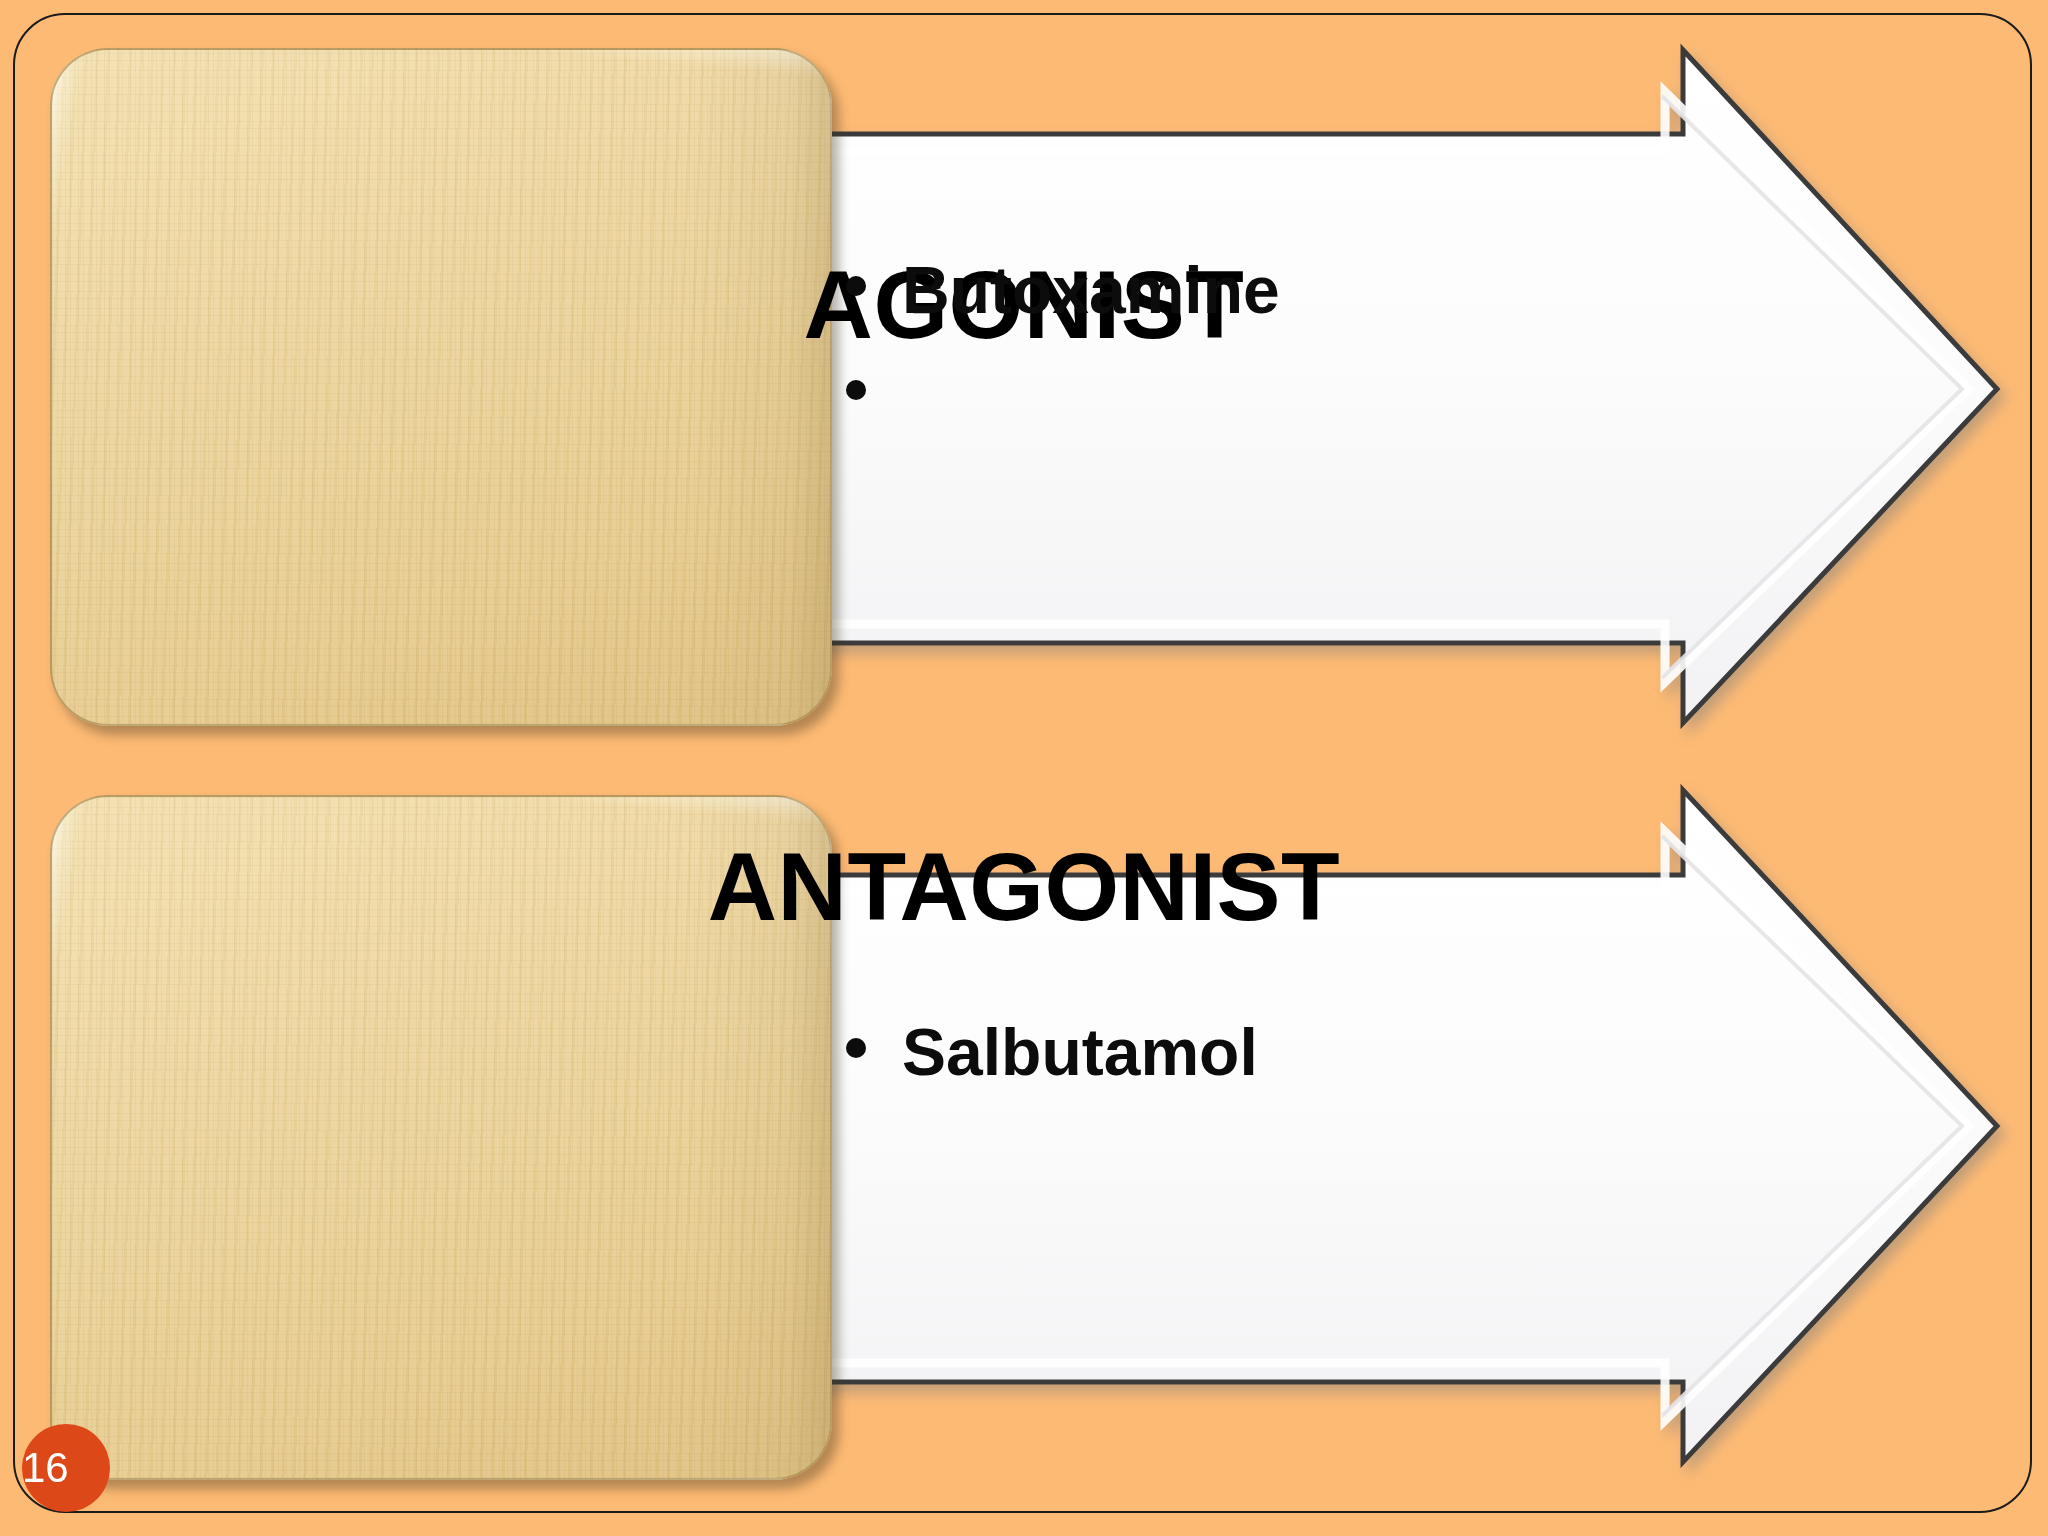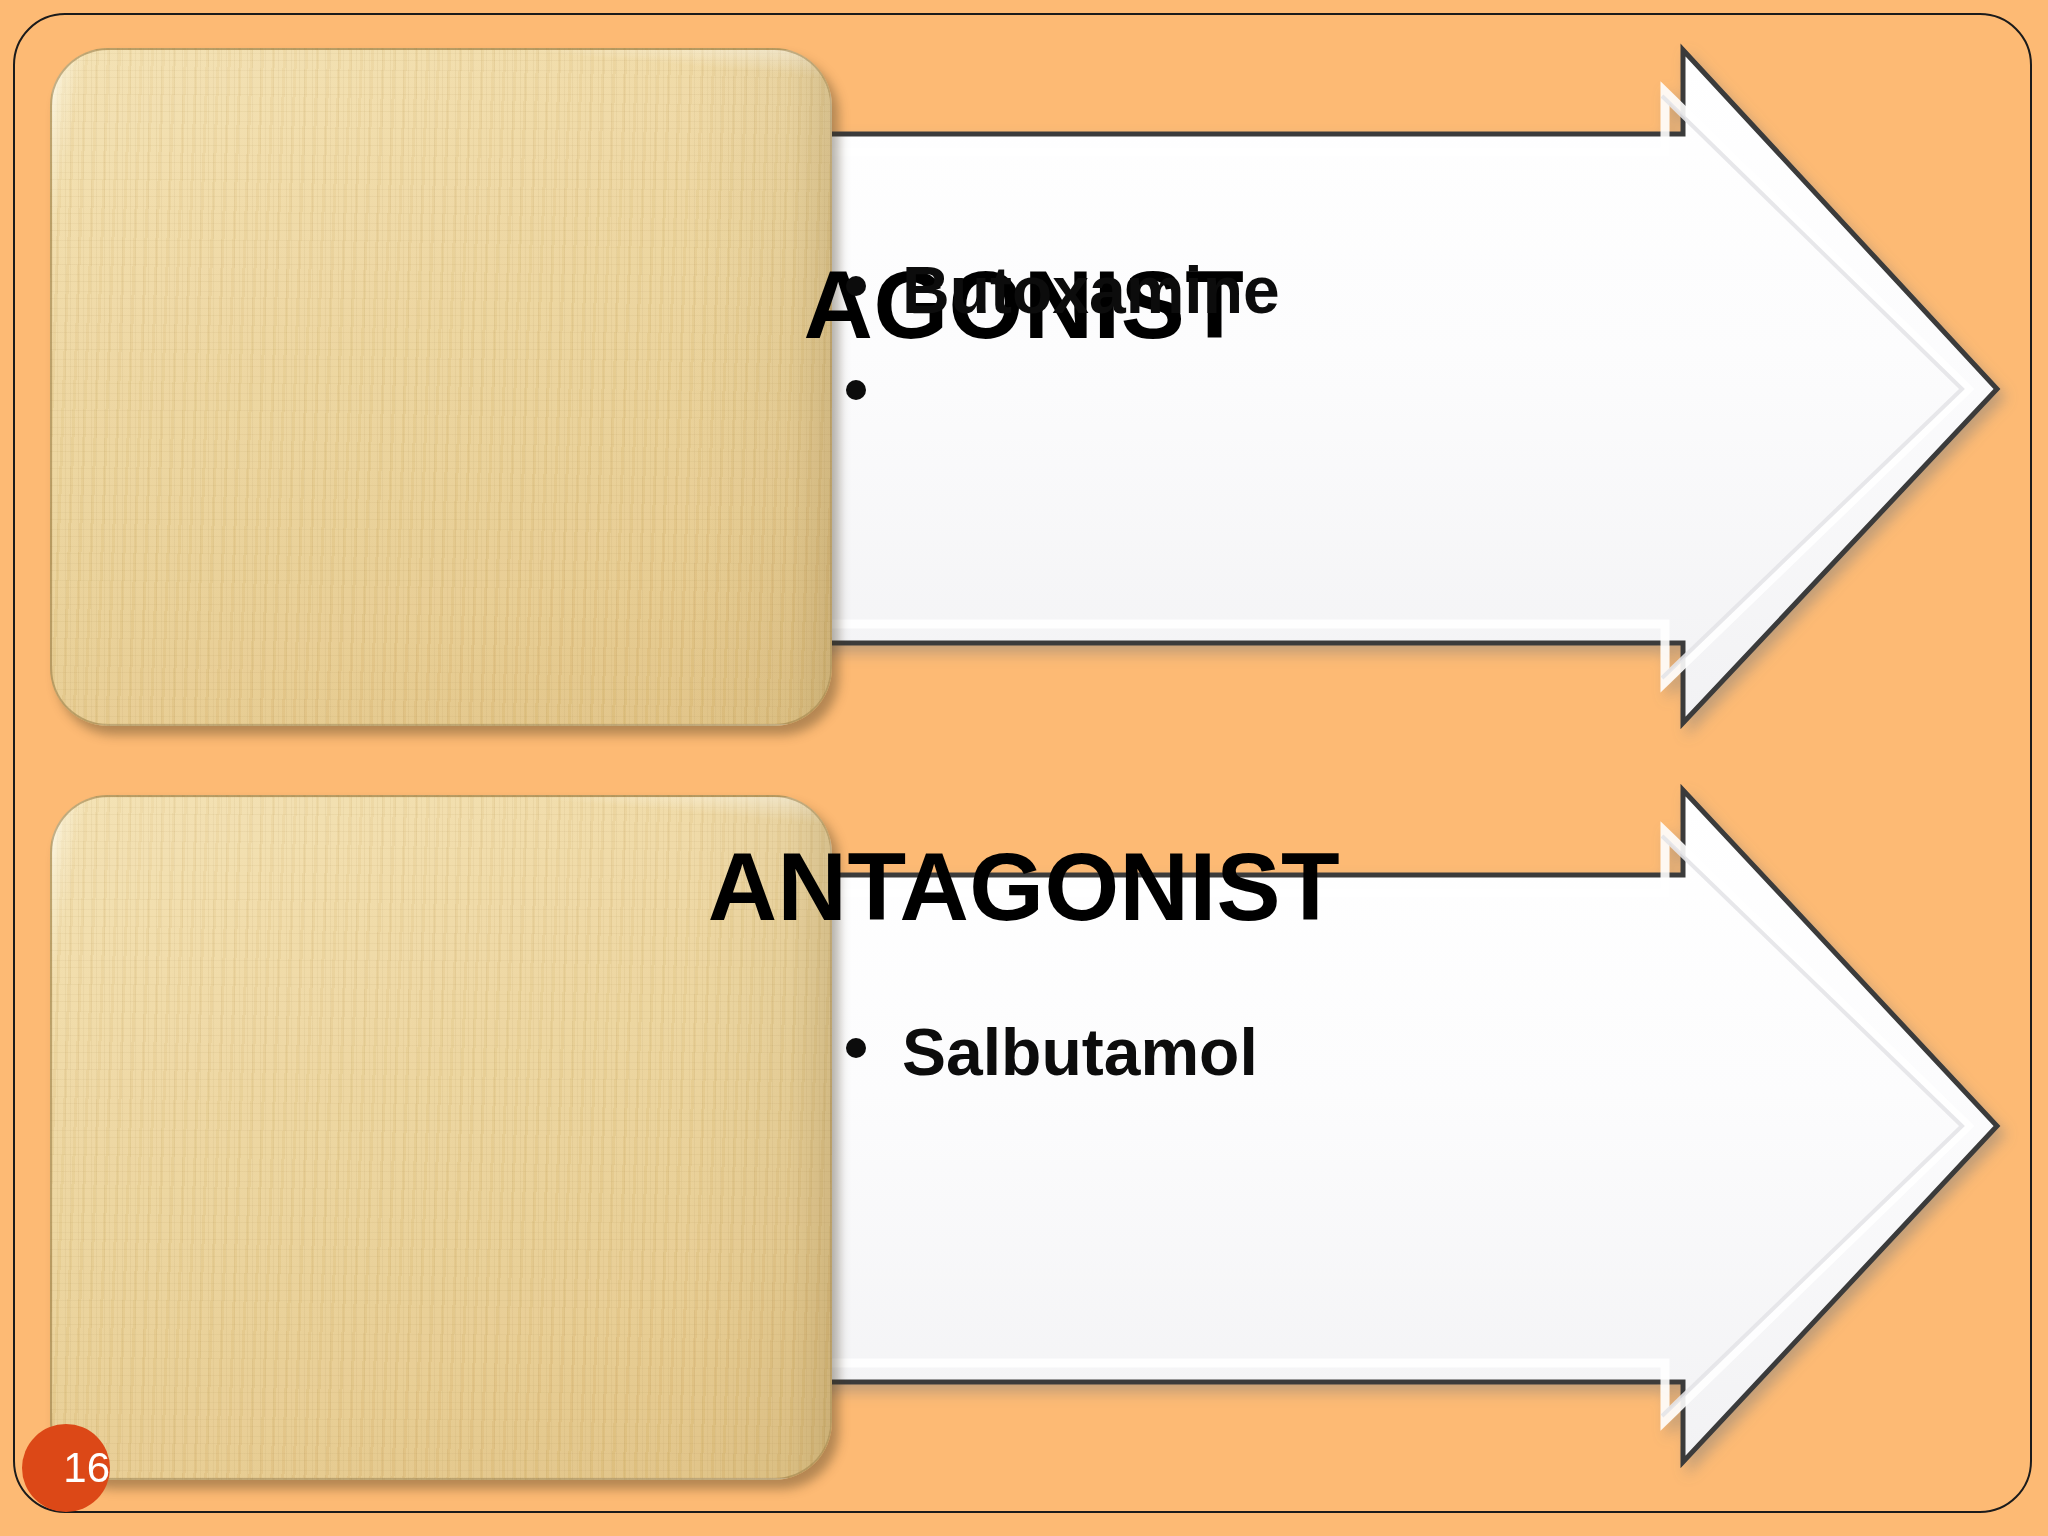--- a/index.html
+++ b/index.html
@@ -133,21 +133,21 @@
   
   #slide-number {
     position: absolute;
     left: 22px;
     top: 1424px;
     width: 88px;
     height: 88px;
     border-radius: 50%;
     display: flex;
     align-items: center;
-    justify-content: flex-end;
+    justify-content: flex-start;
     color: #ffffff;
     font-size: 42px;
     font-weight: normal;
     z-index: 6;
   }
 </style>
 </head>
 <body>
 
 <div id="slide" style="background: #fdba74;">

